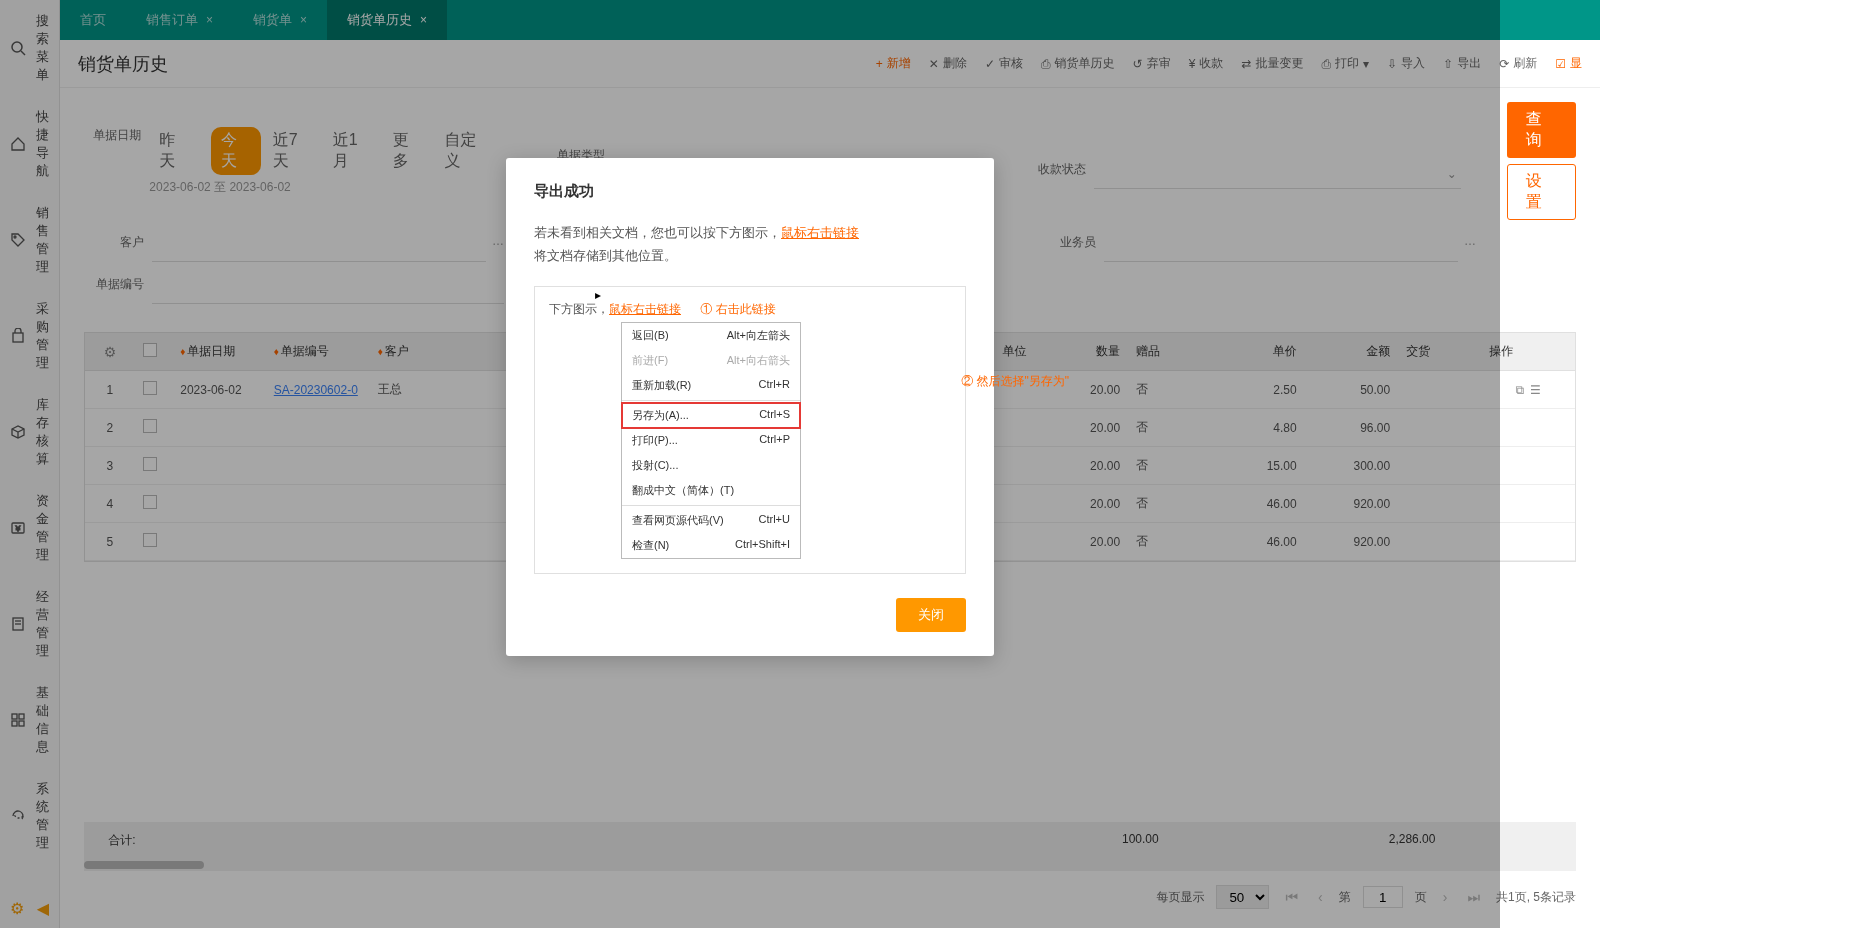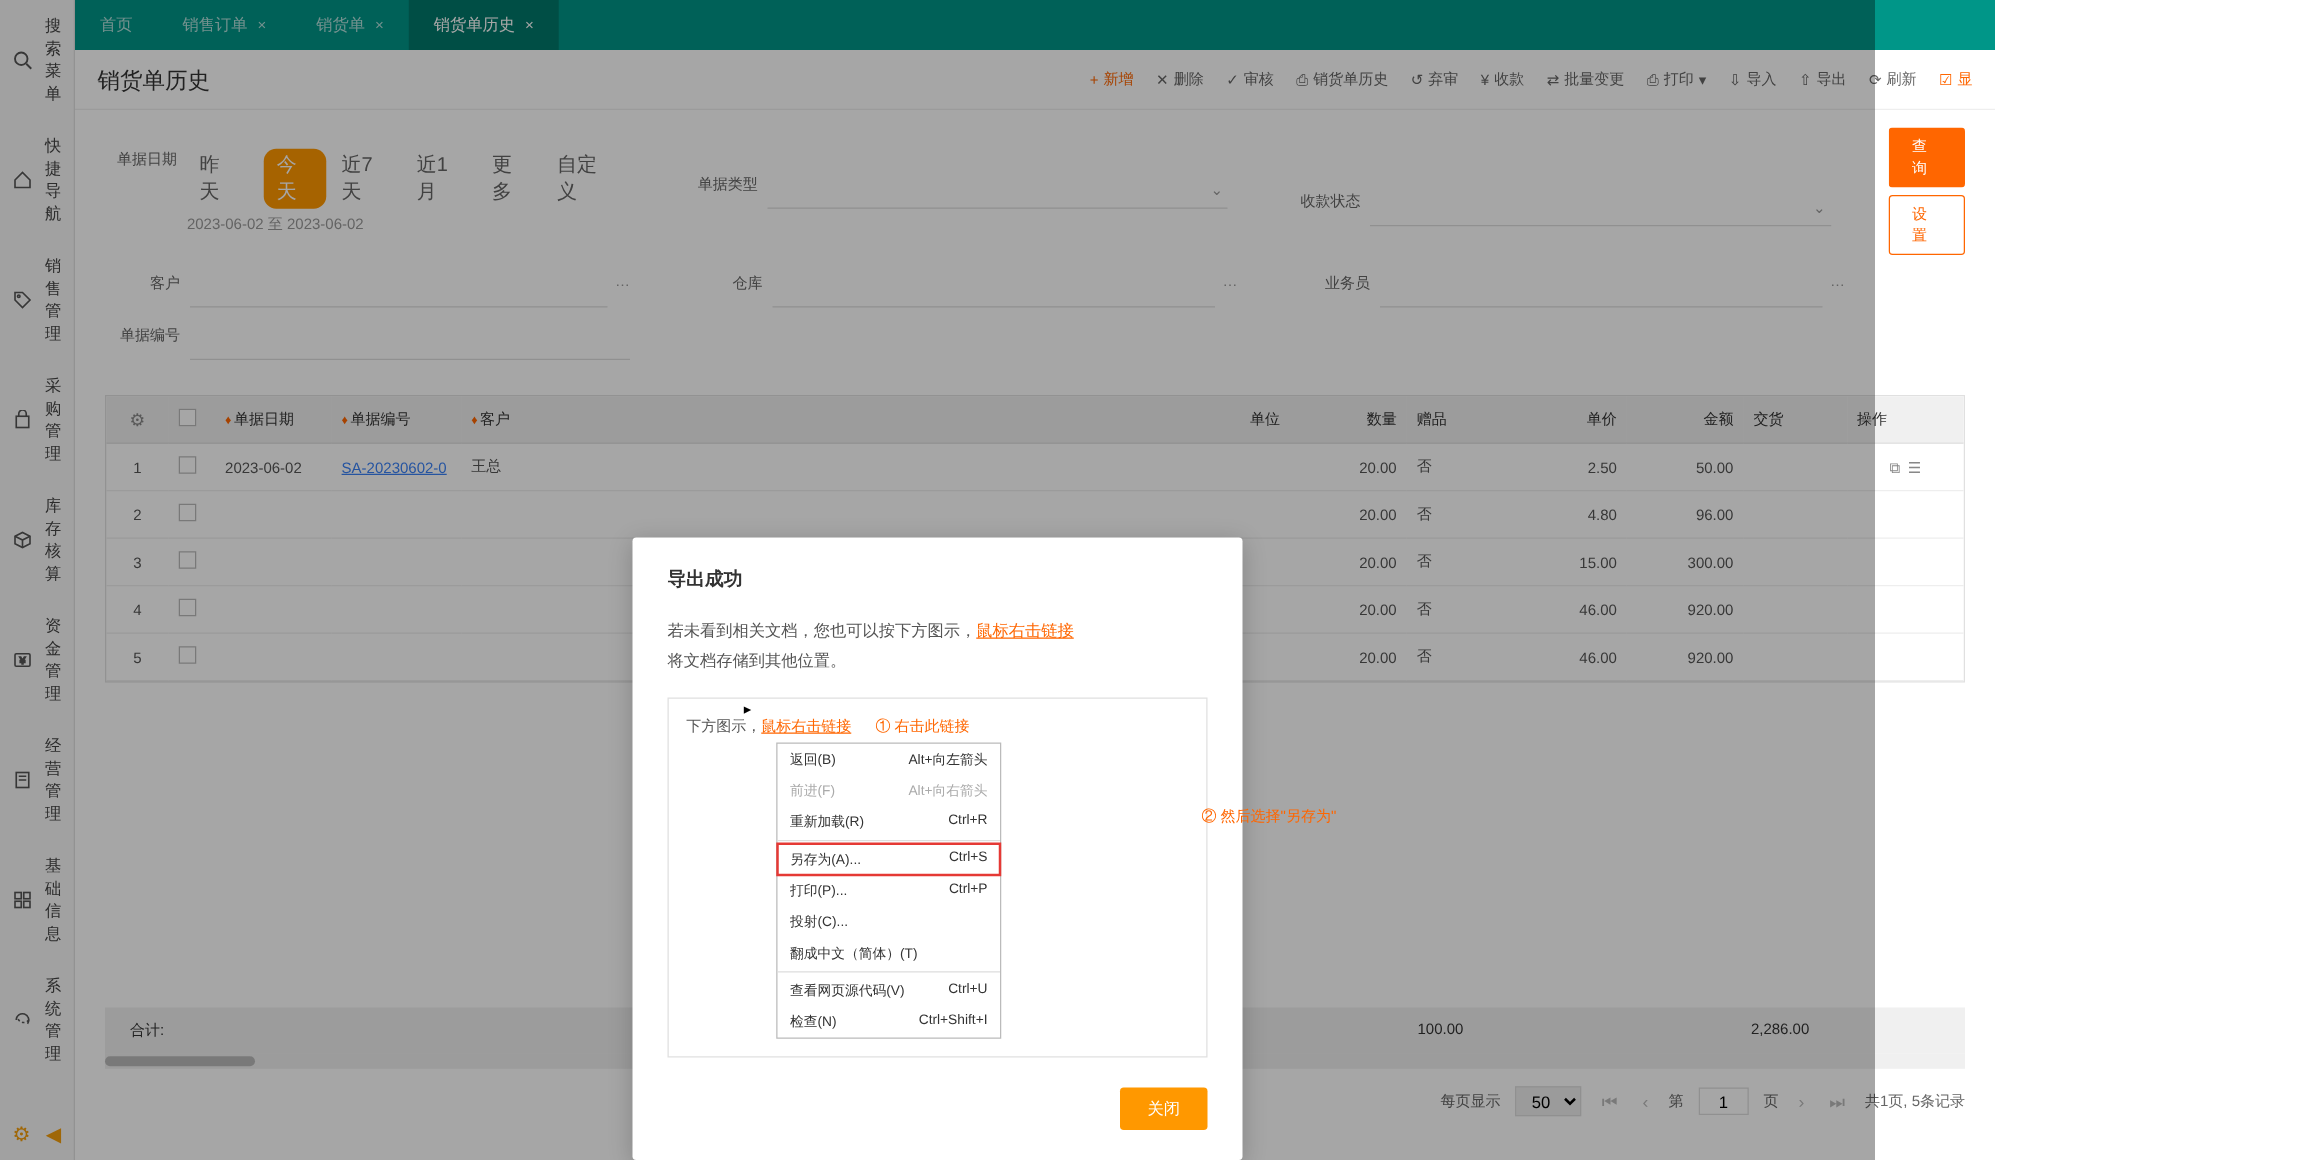--- a/index.html
+++ b/index.html
@@ -33,57 +33,57 @@
     
     .filter-area { padding: 14px 24px; background: #fff; }
     .filter-row { display: flex; align-items: center; margin-bottom: 14px; gap: 6px; }
     .filter-label { width: 60px; text-align: right; color: #666; margin-right: 8px; font-size: 12px; }
     .filter-pill { padding: 3px 10px; border-radius: 10px; cursor: pointer; color: #666; font-size: 16px; }
     .filter-pill.active { background: #ff9800; color: #fff; margin-left: 10px; }
     .date-range-text { color: #999; font-size: 12px; margin-top:4px;}
     .filter-select { flex: 1; max-width: 420px; height: 28px; border: none; border-bottom: 1px solid #ddd; background: transparent; color: #333; position: relative; }
     .filter-select .chevron { position: absolute; right: 4px; top: 6px; color: #999; }
     .ellipsis-btn { color: #999; margin-left: 6px; cursor: pointer; }
-    .action-btn { padding: 6px 18px; border-radius: 3px; cursor: pointer; font-size: 12px; border: 1px solid transparent;}
+    .action-btn { padding: 6px 18px; border-radius: 3px; cursor: pointer; font-size: 16px; border: 1px solid transparent;}
     .btn-primary { background: #ff6600; color: #fff; }
     .btn-secondary { background: #fff; color: #ff6600; border-color: #ff6600; }
     .filter-group { display:flex; align-items:flex-start; margin-right: 40px; }
     .filter-inner {display:flex; flex-direction:column;}
     .right-actions { margin-left:auto; display:flex; flex-direction:column; gap:6px;}
     
     
     .table-wrapper { margin: 0 24px; border: 1px solid #e0e0e0; overflow: auto; }
     table { width: 100%; border-collapse: collapse; table-layout: fixed; }
     th { background: #f0f0f0; padding: 10px 8px; text-align: left; font-weight: normal; color: #333; border-bottom: 1px solid #e0e0e0; font-size: 12px; white-space: nowrap; }
     th .sort { color: #ff6600; margin-right: 2px; font-size: 10px; }
     td { padding: 10px 8px; border-bottom: 1px solid #eee; color: #555; font-size: 12px; white-space: nowrap; }
     .align-right { text-align: right; }
     .link-cell { color: #3b82f6; text-decoration: underline; cursor: pointer; }
     .checkbox { width: 14px; height: 14px; border: 1px solid #bbb; display: inline-block; background:#fff; }
     .gear-header { color: #888; font-size: 14px; text-align: center; }
     .row-action-icon { color:#888; margin:0 3px; cursor:pointer;}
     
     
     .table-footer { margin: 0 24px; background: #f0f0f0; padding: 10px 8px; display: flex; font-size: 12px; color: #333; }
-    .footer-label { width: 60px; margin-left: 12px; }
+    .footer-label { width: 60px; margin-left: 0; text-align: center; }
     .footer-cell-qty { margin-left: 970px; }
     .footer-cell-amt { margin-left: 230px; }
     
     
     .pagination { display: flex; justify-content: flex-end; align-items: center; gap: 12px; padding: 14px 24px; font-size: 12px; color: #666; }
     .page-select { padding: 2px 8px; border: 1px solid #ddd; height:24px; }
     .page-input { width: 40px; text-align: center; border: 1px solid #ddd; height: 22px; }
     .page-nav { color: #bbb; cursor: pointer; padding: 0 4px; font-size:14px;}
     
     
     .hscroll { height:12px; background:#f0f0f0; margin:0 24px; position:relative;}
     .hscroll-thumb { position:absolute; left:0; top:2px; width:120px; height:8px; background:#bbb; border-radius:4px;}
     
     
-    .modal-overlay { position: absolute; inset: 0; background: rgba(0,0,0,0.35); display: flex; align-items: flex-end; justify-content: center; padding-top: 158px; }
+    .modal-overlay { position: absolute; inset: 0; background: rgba(0,0,0,0.35); display: flex; align-items: flex-start; justify-content: center; padding-top: 158px; }
     .modal { width: 488px; background: #fff; border-radius: 3px; padding: 24px 28px; box-shadow: 0 4px 20px rgba(0,0,0,.2); }
     .modal-title { font-size: 15px; font-weight: bold; color: #333; margin-bottom: 20px; }
     .modal-text { font-size: 13px; color: #555; line-height: 1.8; }
     .modal-link { color: #ff6600; text-decoration: underline; cursor: pointer; }
     .modal-image-box { border: 1px solid #e0e0e0; margin-top: 18px; padding: 14px; font-size: 12px; position:relative;}
     .instruction-top { color: #555; }
     .instr-link { color: #ff6600; text-decoration: underline; }
     .callout-1 { color: #ff6600; margin-left: 16px; }
     .callout-2 { color: #ff6600; position:absolute; right:-104px; top:86px;}
     .context-menu { border: 1px solid #bbb; width: 180px; margin-top: 4px; margin-left: 72px; background:#fff; position:relative;}

